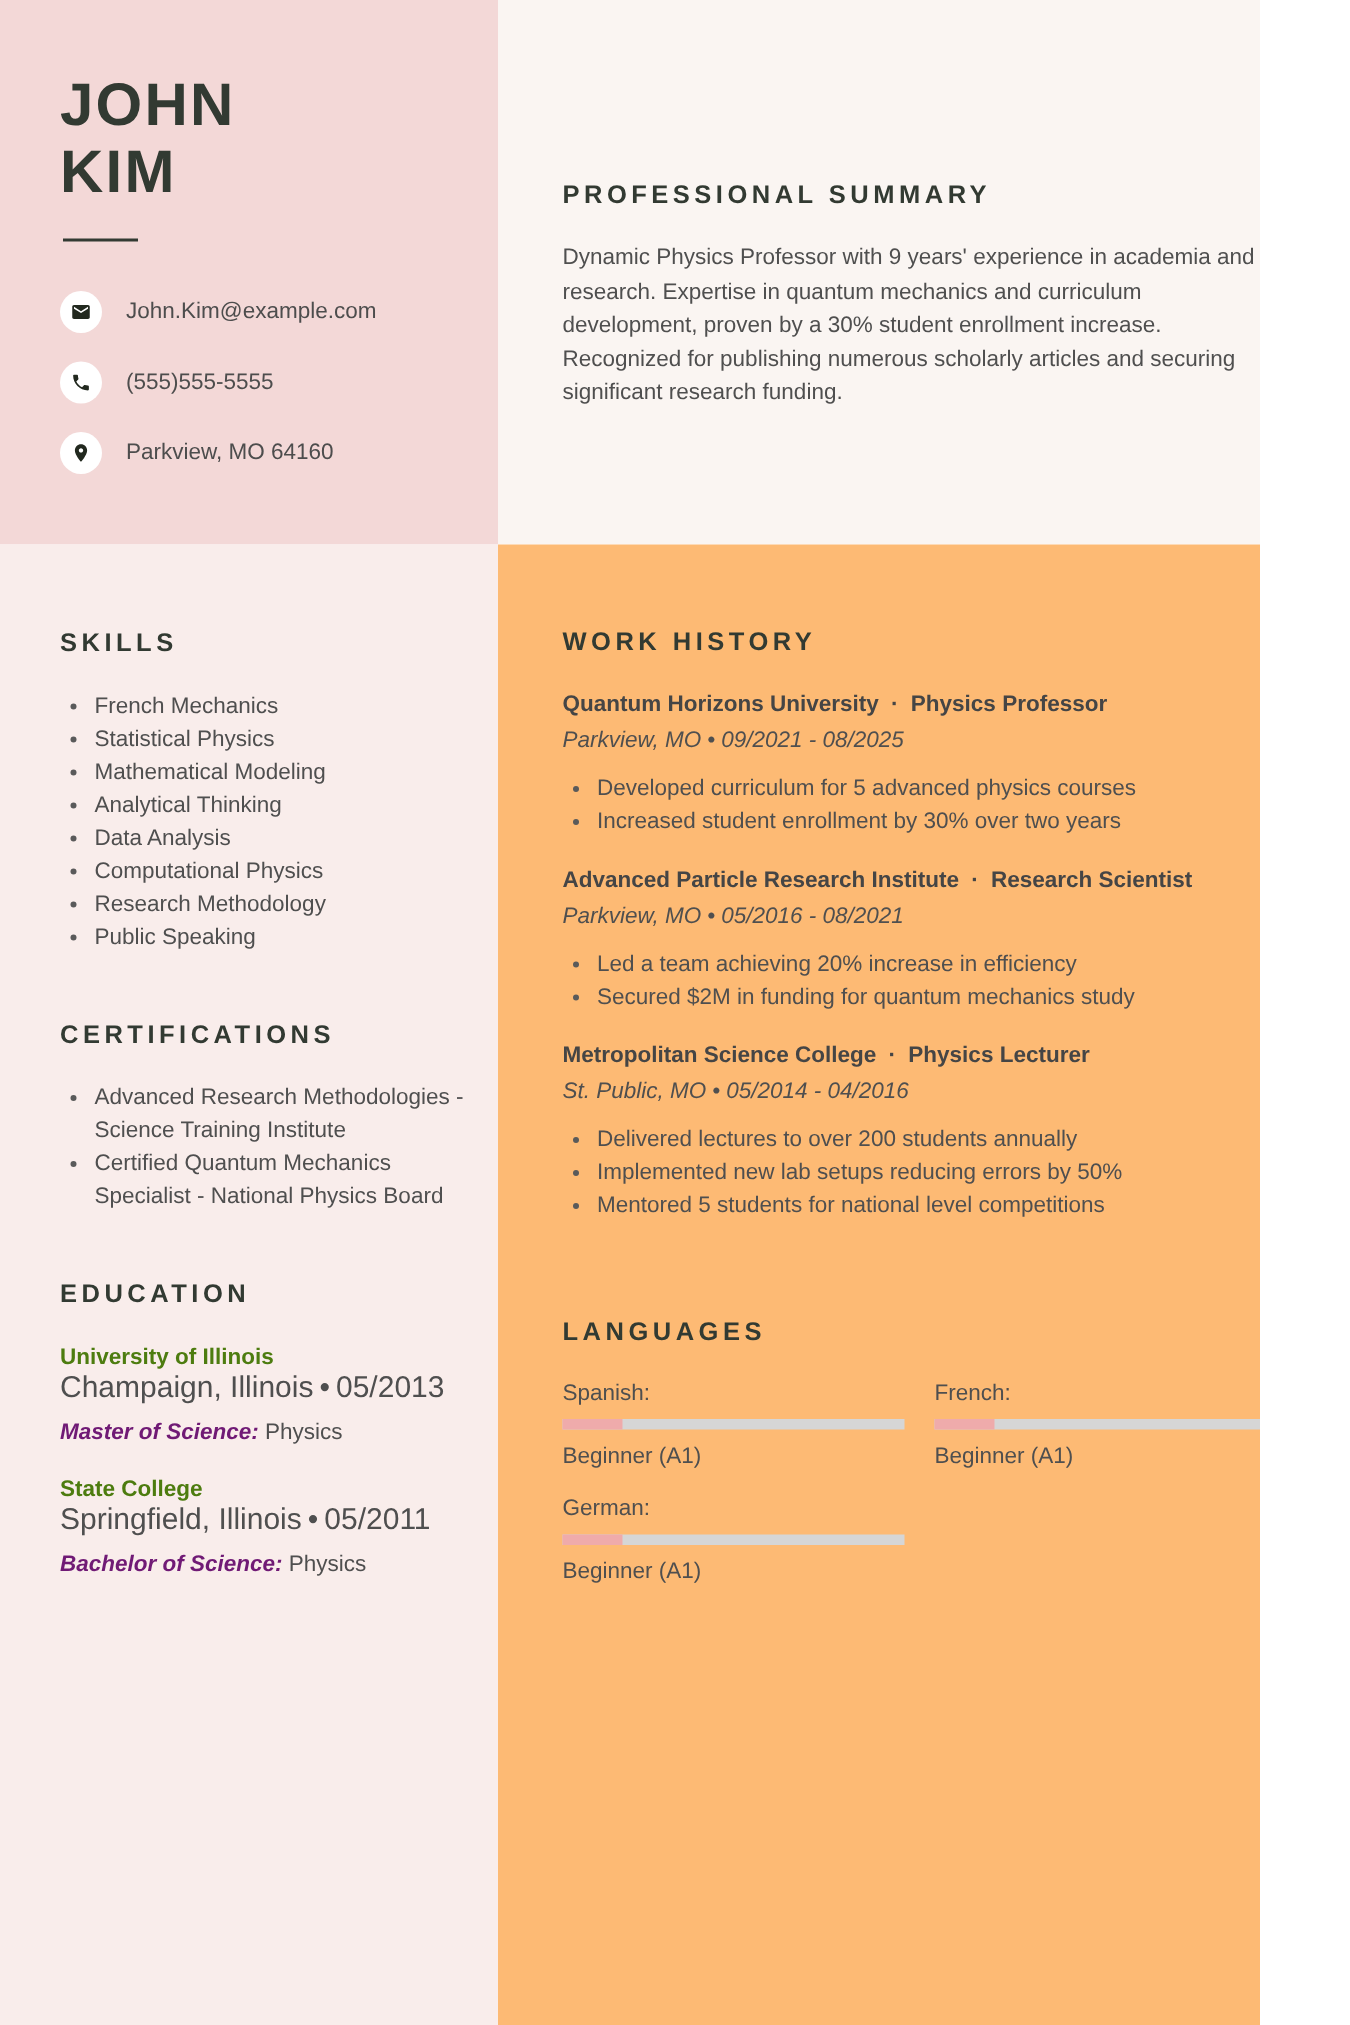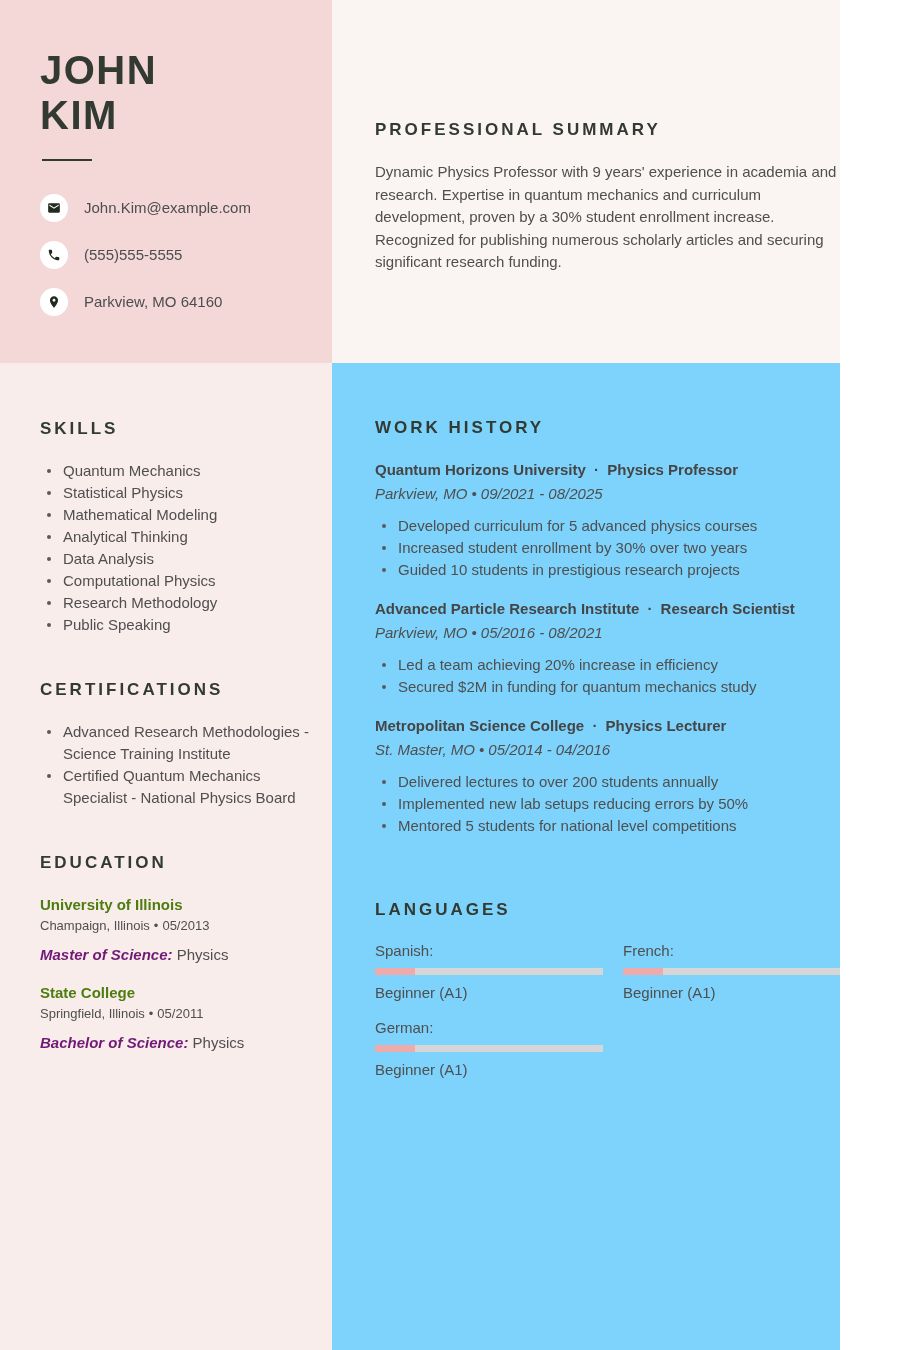--- a/index.html
+++ b/index.html
@@ -42,32 +42,32 @@
   }
   .sidebar-section{margin-bottom:44px;}
   .dot-list{list-style:none;margin:0;padding:0;font-size:15px;line-height:22px;}
   .dot-list li{position:relative;padding-left:23px;}
   .dot-list li::before{
     content:"";position:absolute;left:7px;top:9px;width:4px;height:4px;
     border-radius:50%;background:#5a5a5a;
   }
   .edu-entry{margin-bottom:19px;}
   .edu-school{font-weight:bold;font-size:15px;color:#4d7c0f;line-height:21px;}
-  .edu-meta{font-size:13px;line-height:21px;}
+  .edu-meta{font-size:20px;line-height:21px;}
   .edu-degree{margin-top:10px;font-size:15px;}
   .degree-label{font-weight:bold;font-style:italic;color:#701a75;}
   .meta-sep{padding:0 4px;}
   
   .main{flex:1;display:flex;flex-direction:column;}
   .main-top{
     height:363px;flex:0 0 363px;background:var(--main-top-bg);
     padding:120px 34px 0 43px;
   }
   .summary-text{margin:19px 0 0;font-size:15px;line-height:22.5px;max-width:500px;}
-  .main-body{flex:1;background:#7dd3fc;padding:55px 34px 0 43px;}
+  .main-body{flex:1;background:#fdba74;padding:55px 34px 0 43px;}
   .job{margin-bottom:17px;}
   .job-title{font-size:15px;font-weight:bold;color:#454545;line-height:22px;}
   .job-meta{font-style:italic;font-size:15px;margin-top:2px;line-height:21px;}
   .job .dot-list{margin-top:11px;}
   .languages-section{margin-top:63px;}
   .lang-grid{display:grid;grid-template-columns:228px 228px;column-gap:20px;
     row-gap:15px;}
   .lang-label{font-size:15px;line-height:20px;}
   .lang-bar{height:7px;background:var(--bar-track);margin:7px 0 8px;}
   .lang-fill{height:100%;background:var(--bar-fill);}
@@ -113,21 +113,21 @@
           <span>Parkview, MO 64160</span>
         </li>
       </ul>
     </div>
 
     <div class="sidebar-body">
 
       <section class="sidebar-section">
         <h2 class="section-heading">SKILLS</h2>
         <ul class="dot-list">
-          <li>Quantum Mechanics</li>
+          <li>French Mechanics</li>
           <li>Statistical Physics</li>
           <li>Mathematical Modeling</li>
           <li>Analytical Thinking</li>
           <li>Data Analysis</li>
           <li>Computational Physics</li>
           <li>Research Methodology</li>
           <li>Public Speaking</li>
         </ul>
       </section>
 
@@ -185,21 +185,20 @@
             <span>Quantum Horizons University</span>
             <span class="meta-sep">·</span>
             <span>Physics Professor</span>
           </div>
           <div class="job-meta">
             <span>Parkview, MO</span><span class="meta-sep">•</span><span>09/2021 - 08/2025</span>
           </div>
           <ul class="dot-list">
             <li>Developed curriculum for 5 advanced physics courses</li>
             <li>Increased student enrollment by 30% over two years</li>
-            <li>Guided 10 students in prestigious research projects</li>
           </ul>
         </div>
 
         <div class="job">
           <div class="job-title">
             <span>Advanced Particle Research Institute</span>
             <span class="meta-sep">·</span>
             <span>Research Scientist</span>
           </div>
           <div class="job-meta">
@@ -211,21 +210,21 @@
           </ul>
         </div>
 
         <div class="job">
           <div class="job-title">
             <span>Metropolitan Science College</span>
             <span class="meta-sep">·</span>
             <span>Physics Lecturer</span>
           </div>
           <div class="job-meta">
-            <span>St. Master, MO</span><span class="meta-sep">•</span><span>05/2014 - 04/2016</span>
+            <span>St. Public, MO</span><span class="meta-sep">•</span><span>05/2014 - 04/2016</span>
           </div>
           <ul class="dot-list">
             <li>Delivered lectures to over 200 students annually</li>
             <li>Implemented new lab setups reducing errors by 50%</li>
             <li>Mentored 5 students for national level competitions</li>
           </ul>
         </div>
       </section>
 
       <section class="languages-section">

